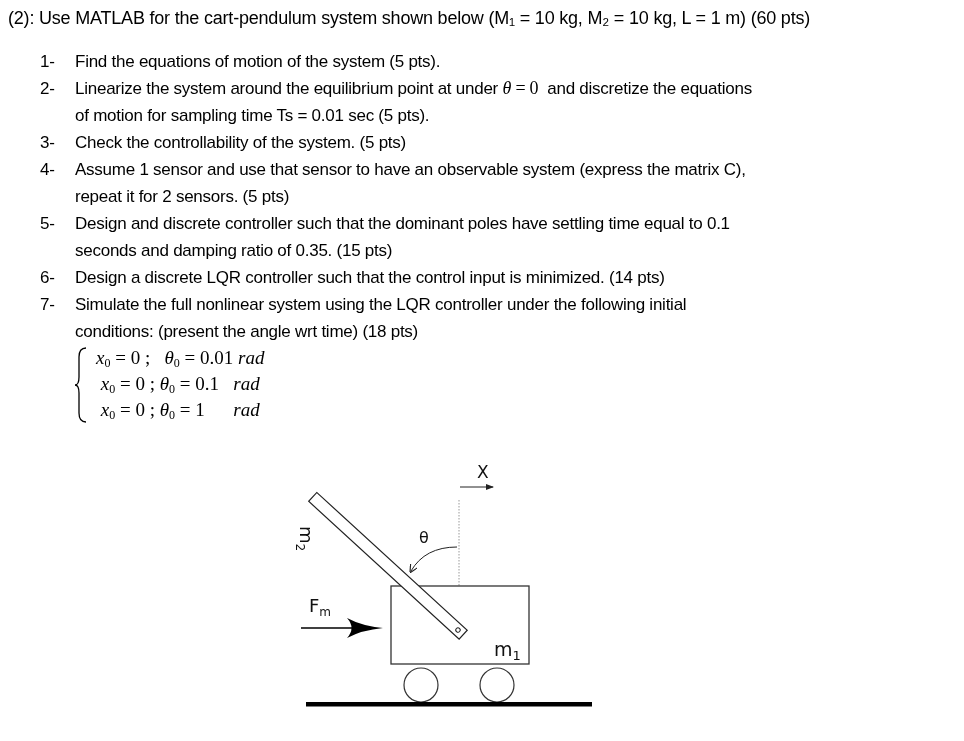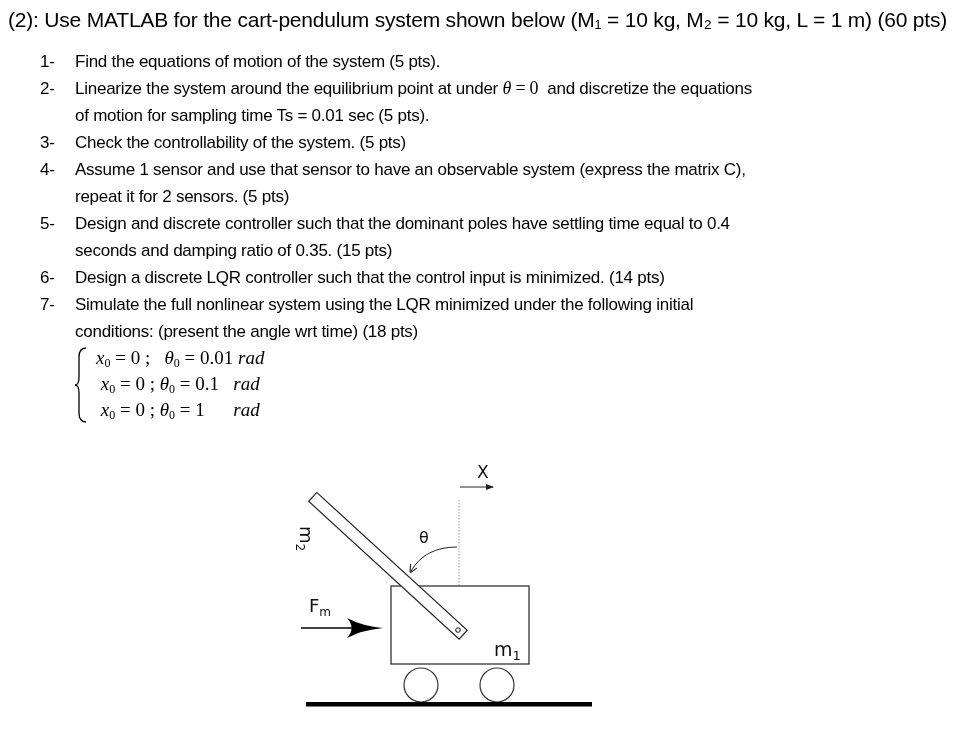--- a/index.html
+++ b/index.html
@@ -1,18 +1,18 @@
 <!DOCTYPE html>
 <html><head>
 <meta charset="utf-8">
 <style>
   html, body { margin: 0; padding: 0; background: #ffffff; }
   body { width: 964px; height: 741px; position: relative; overflow: hidden;
          font-family: "Liberation Sans", sans-serif; color: #000; }
-  .title { position: absolute; left: 8px; top: 8px; font-size: 21px; letter-spacing: -0.2px; white-space: nowrap; }
+  .title { position: absolute; left: 8px; top: 8px; font-size: 18px; letter-spacing: -0.2px; white-space: nowrap; }
   .list { position: absolute; left: 40px; top: 48px; width: 880px; }
   .item { position: relative; padding-left: 35px; font-size: 17px; line-height: 27px; letter-spacing: -0.25px; }
   .item .num { position: absolute; left: 0; top: 0; }
   .item .line { display: block; white-space: nowrap; }
   .math { font-family: "Liberation Serif", serif; font-style: italic; font-size: 18px; }
   .mathn { font-family: "Liberation Serif", serif; font-size: 18px; }
   .cases { position: absolute; left: 74px; top: 345px; font-family: "Liberation Serif", serif; font-size: 19px; line-height: 26px; }
   .cases .brace { position: absolute; left: 0; top: 0; }
   .cases .row { position: absolute; left: 14px; white-space: nowrap; margin-left: 8px; }
   .cases i { font-style: italic; }
@@ -39,30 +39,30 @@
     <span class="num">3-</span>
     <span class="line">Check the controllability of the system. (5 pts)</span>
   </div>
   <div class="item">
     <span class="num">4-</span>
     <span class="line">Assume 1 sensor and use that sensor to have an observable system (express the matrix C),</span>
     <span class="line">repeat it for 2 sensors. (5 pts)</span>
   </div>
   <div class="item">
     <span class="num">5-</span>
-    <span class="line">Design and discrete controller such that the dominant poles have settling time equal to 0.4</span>
+    <span class="line">Design and discrete controller such that the dominant poles have settling time equal to 0.1</span>
     <span class="line">seconds and damping ratio of 0.35. (15 pts)</span>
   </div>
   <div class="item">
     <span class="num">6-</span>
     <span class="line">Design a discrete LQR controller such that the control input is minimized. (14 pts)</span>
   </div>
   <div class="item">
     <span class="num">7-</span>
-    <span class="line">Simulate the full nonlinear system using the LQR minimized under the following initial</span>
+    <span class="line">Simulate the full nonlinear system using the LQR controller under the following initial</span>
     <span class="line">conditions: (present the angle wrt time) (18 pts)</span>
   </div>
 </div>
 
 <div class="cases">
   <svg class="brace" width="14" height="80" viewBox="0 0 14 80">
     <path d="M12 3 Q5 3 5 12 L5 32 Q5 40 1 40 Q5 40 5 48 L5 68 Q5 77 12 77" fill="none" stroke="#000" stroke-width="1.3"></path>
   </svg>
   <div class="row" style="top:0px">
     <i>x</i><sub>0</sub> = <span>0</span> ;&nbsp;&nbsp; <i>θ</i><sub>0</sub> = <span>0.01</span> <i>rad</i>

